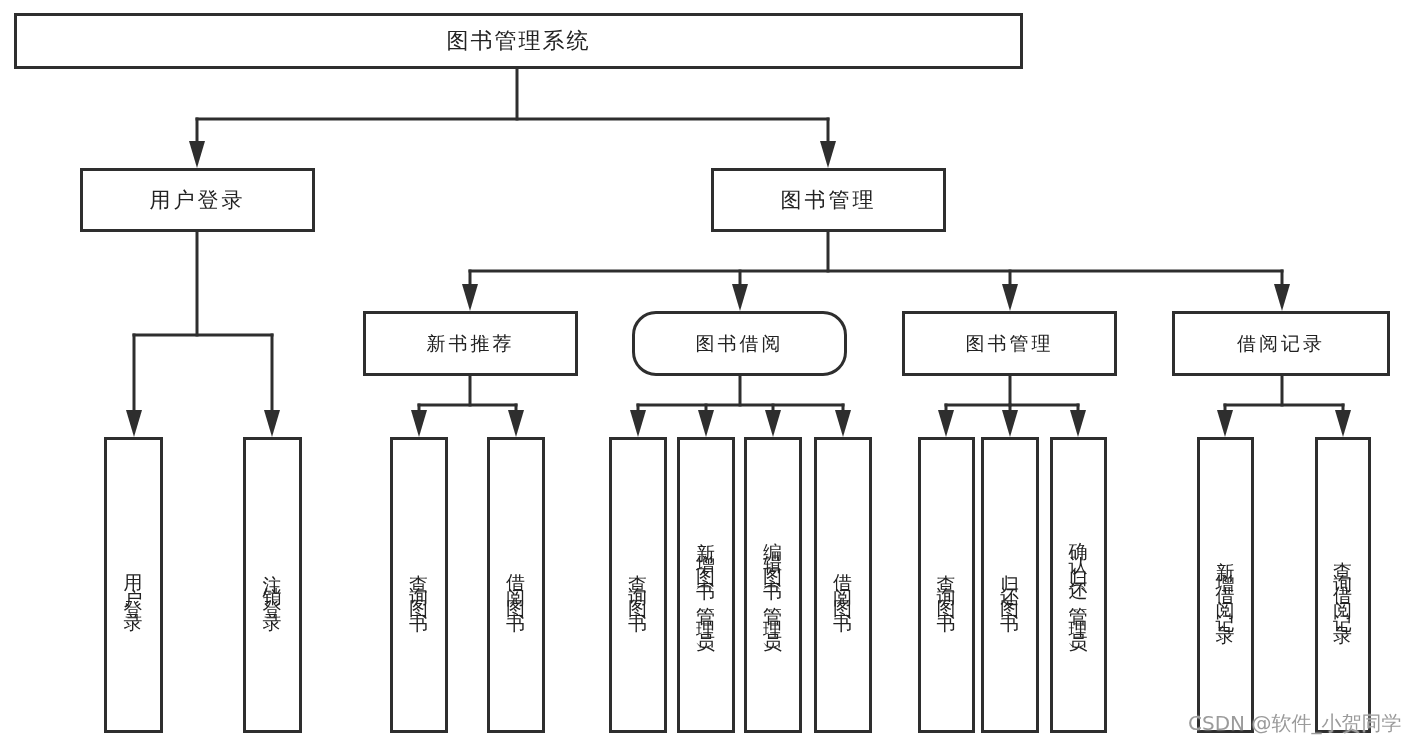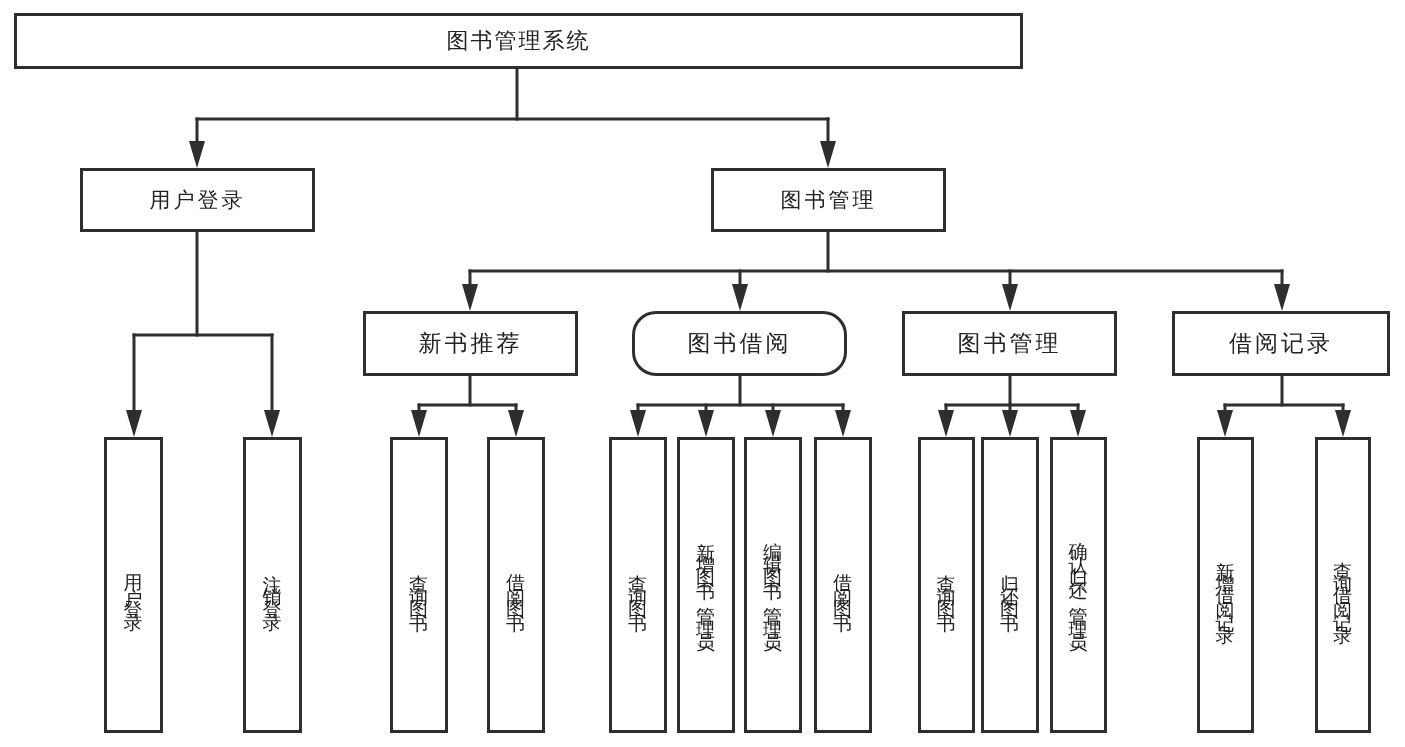--- a/index.html
+++ b/index.html
@@ -40,21 +40,21 @@
   }
   .lvl2 {
     top: 168px;
     width: 235px; height: 64px;
     font-size: 21px;
     letter-spacing: 3px;
   }
   .lvl3 {
     top: 311px;
     width: 215px; height: 65px;
-    font-size: 23px;
+    font-size: 19px;
     letter-spacing: 3px;
   }
   .leaf {
     top: 437px;
     width: 58px; height: 296px;
   }
   .vtext {
     writing-mode: vertical-rl;
     text-orientation: mixed;
     font-size: 19px;
@@ -200,14 +200,15 @@
     <span class="vtext">确认归还（管理员）</span>
   </div>
 
   <div class="node leaf" style="left:1197px;width:57px;">
     <span class="vtext">新增借阅记录</span>
   </div>
   <div class="node leaf" style="left:1315px;width:56px;">
     <span class="vtext">查询借阅记录</span>
   </div>
 
+  <div class="watermark">CSDN @软件_小贺同学</div>
 
 </div>
 
 </body></html>

